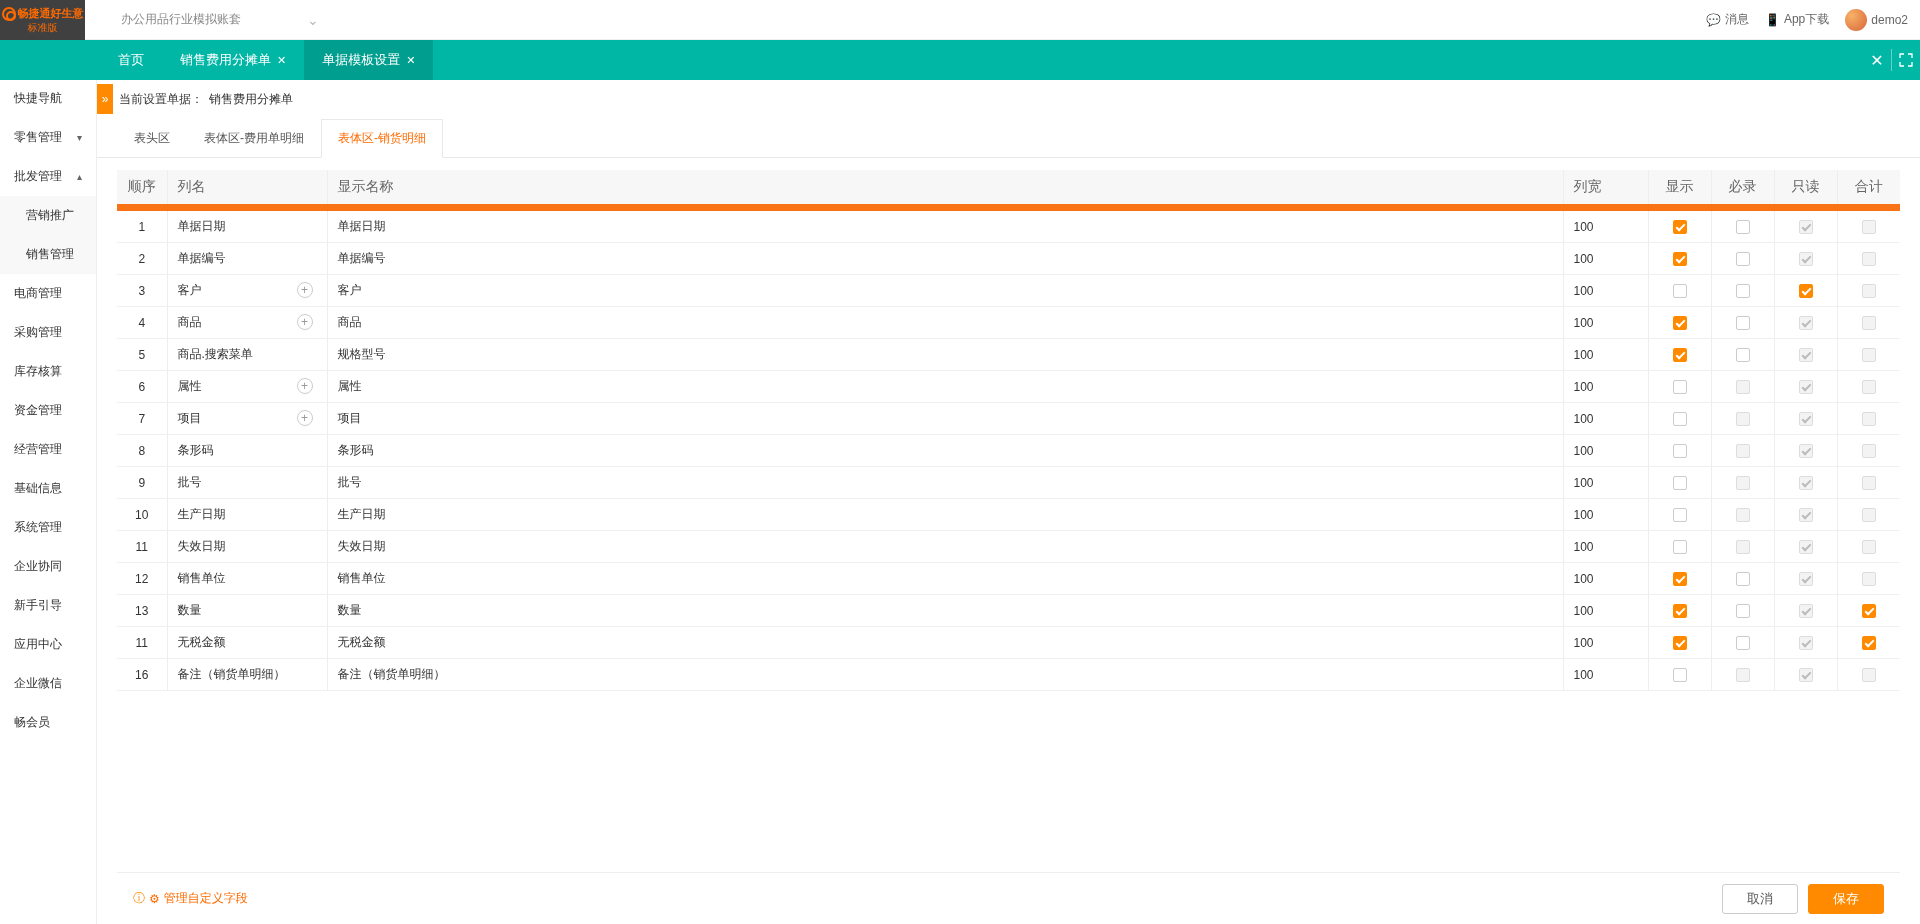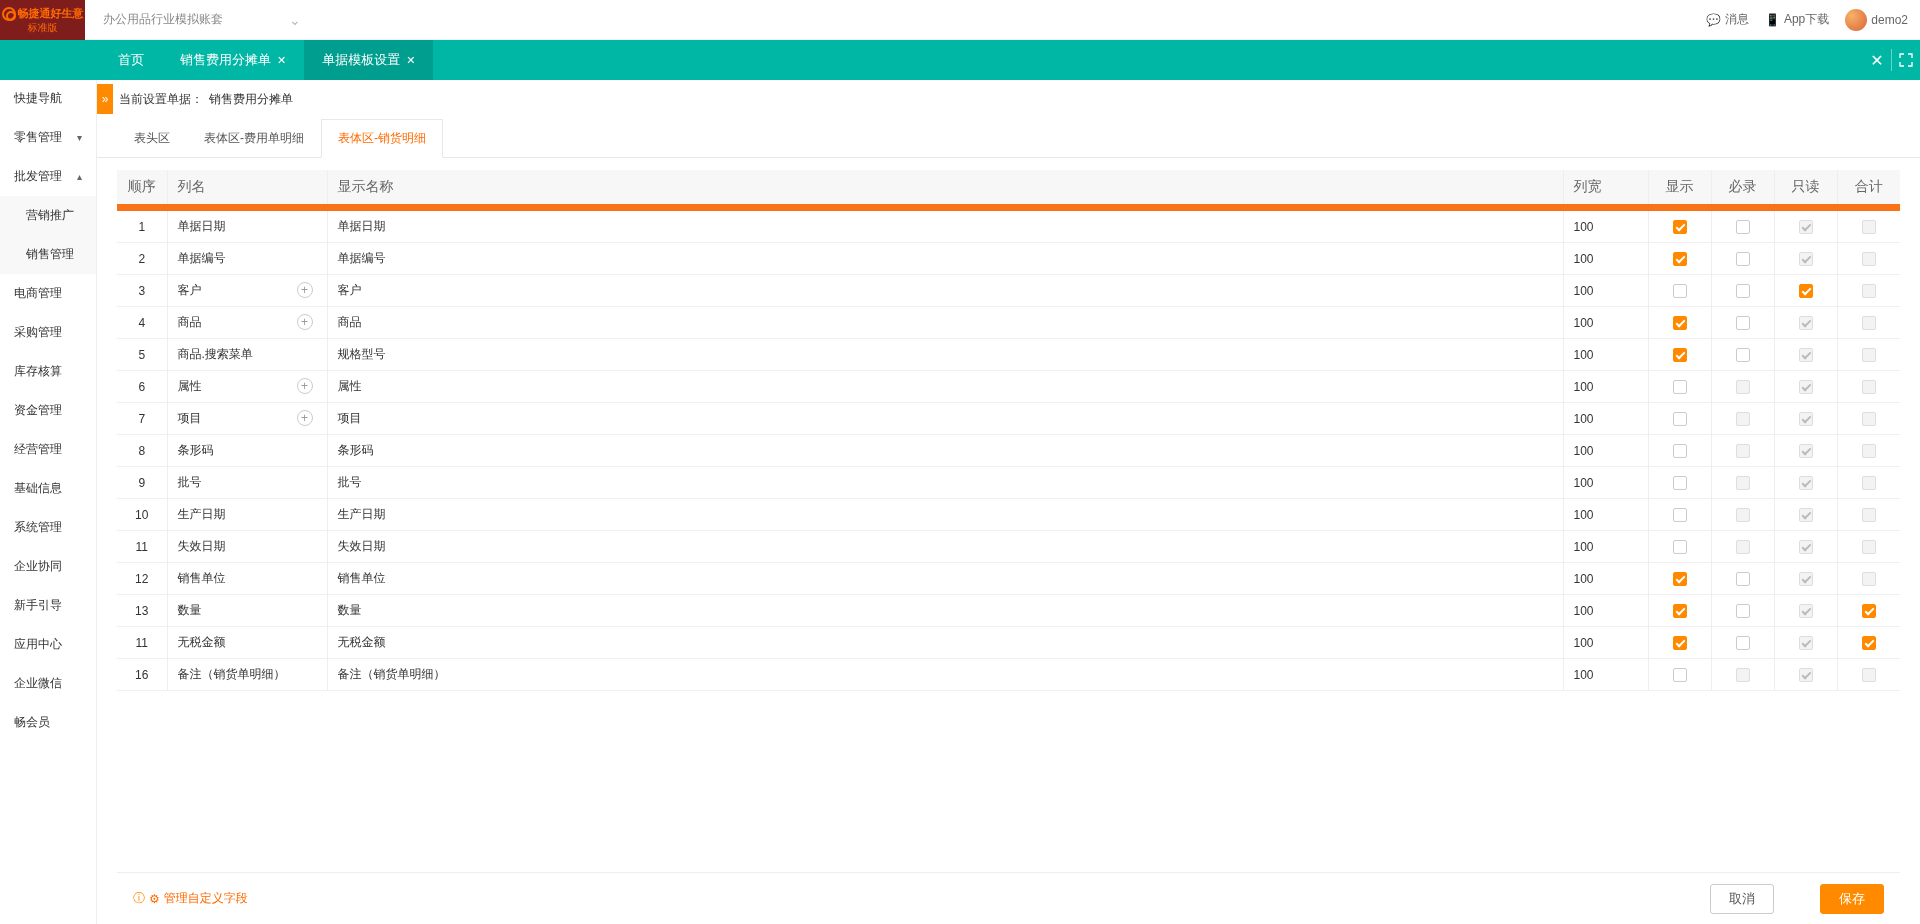--- a/index.html
+++ b/index.html
@@ -1,20 +1,20 @@
 <!DOCTYPE html>
 <html><head>
 <meta charset="utf-8">
 <style>
 * { box-sizing: border-box; margin: 0; padding: 0; }
 body { font-family: "Microsoft YaHei", Arial, sans-serif; font-size: 12px; color: #333; background: #fff; overflow: hidden; }
 
 
 .top-header { height: 40px; display: flex; align-items: center; padding: 0 12px; border-bottom: 1px solid #eee; }
-.logo-block { width: 85px; display: flex; flex-direction: column; align-items: center; justify-content: center; background: #7f1d1d; height: 40px; margin: -0px 10px 0 -12px; padding-top:2px; }
+.logo-block { width: 85px; display: flex; flex-direction: column; align-items: center; justify-content: center; background: #404040; height: 40px; margin: -0px 28px 0 -12px; padding-top:2px; }
 .logo-block .logo-top { color: #ff6a00; font-weight: bold; font-size: 11px; display:flex; align-items:center; gap:2px;}
 .logo-block .logo-top .logo-icon { width:14px; height:14px; border:2px solid #ff6a00; border-radius:50%; position:relative;}
 .logo-block .logo-top .logo-icon::after{content:"";position:absolute;top:2px;left:2px;width:6px;height:6px;border:2px solid #ff6a00;border-radius:50%;}
 .logo-block .logo-bottom { color: #ff6a00; font-size: 10px; }
 .account-set { color: #888; font-size: 12px; display:flex; align-items:center; gap:6px; margin-left:8px;}
 .account-set .chev { color:#bbb; font-size:14px; margin-left:60px;}
 .top-spacer { flex:1; }
 .top-right { display:flex; align-items:center; gap:16px; color:#666; }
 .top-right .item { display:flex; align-items:center; gap:4px; cursor:pointer; }
 .top-right .avatar { width:22px; height:22px; border-radius:50%; background: radial-gradient(circle at 30% 30%, #f7b267, #d9643a); }
@@ -64,21 +64,21 @@
 .cb.checked { background:#ff8a00; border-color:#ff8a00;}
 .cb.checked::after { content:""; position:absolute; left:4px; top:1px; width:3px; height:7px; border:solid #fff; border-width:0 2px 2px 0; transform:rotate(45deg);}
 .cb.checked.disabled { background:#f3f3f3; border-color:#ddd;}
 .cb.checked.disabled::after { border-color:#bbb; }
 
 
 .footer { height:52px; border-top:1px solid #eee; margin:0 20px; display:flex; align-items:center; padding:0 16px; }
 .footer .left { color:#ff6a00; display:flex; align-items:center; gap:4px; font-size:12px; cursor:pointer;}
 .footer .left .qicon { color:#ff8a00; }
 .footer .spacer { flex:1; }
-.footer .btn { height:30px; padding:0 18px; border-radius:3px; font-size:13px; cursor:pointer; display:flex; align-items:center;margin-left:36px; }
+.footer .btn { height:30px; padding:0 24px; border-radius:3px; font-size:13px; cursor:pointer; display:flex; align-items:center; }
 .footer .btn.cancel { border:1px solid #ccc; color:#555; background:#fff; margin-right:10px;}
 .footer .btn.save { border:1px solid #ff8a00; background:#ff8a00; color:#fff; }
 
 svg { display:block; }
 </style>
 </head>
 <body>
 
 <div class="top-header">
   <div class="logo-block">

